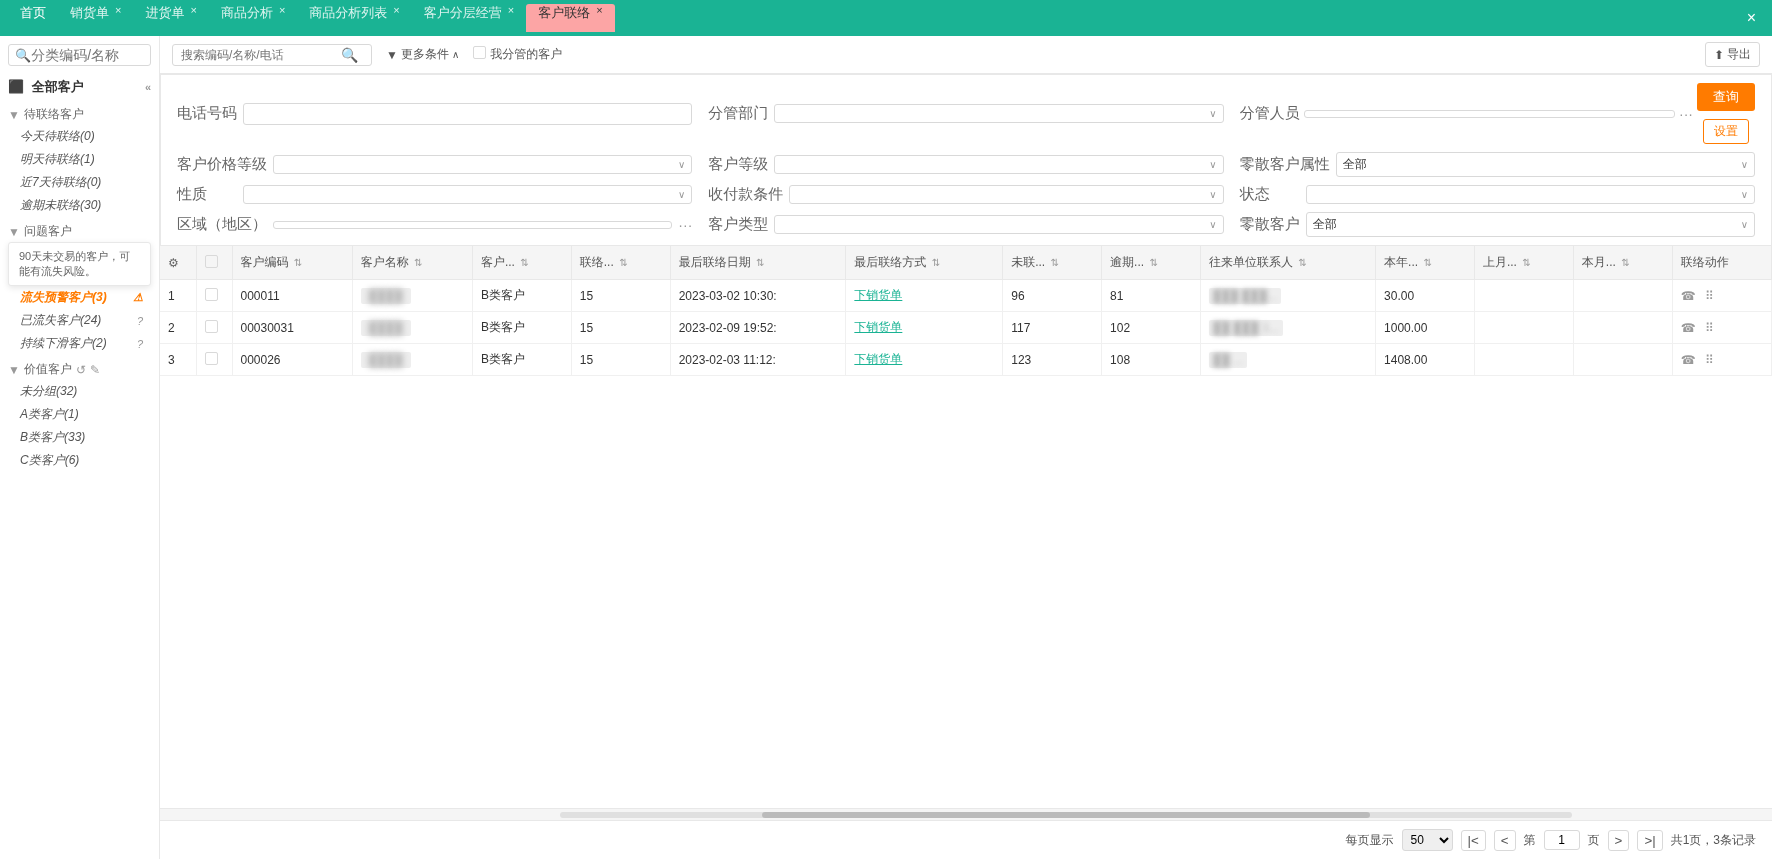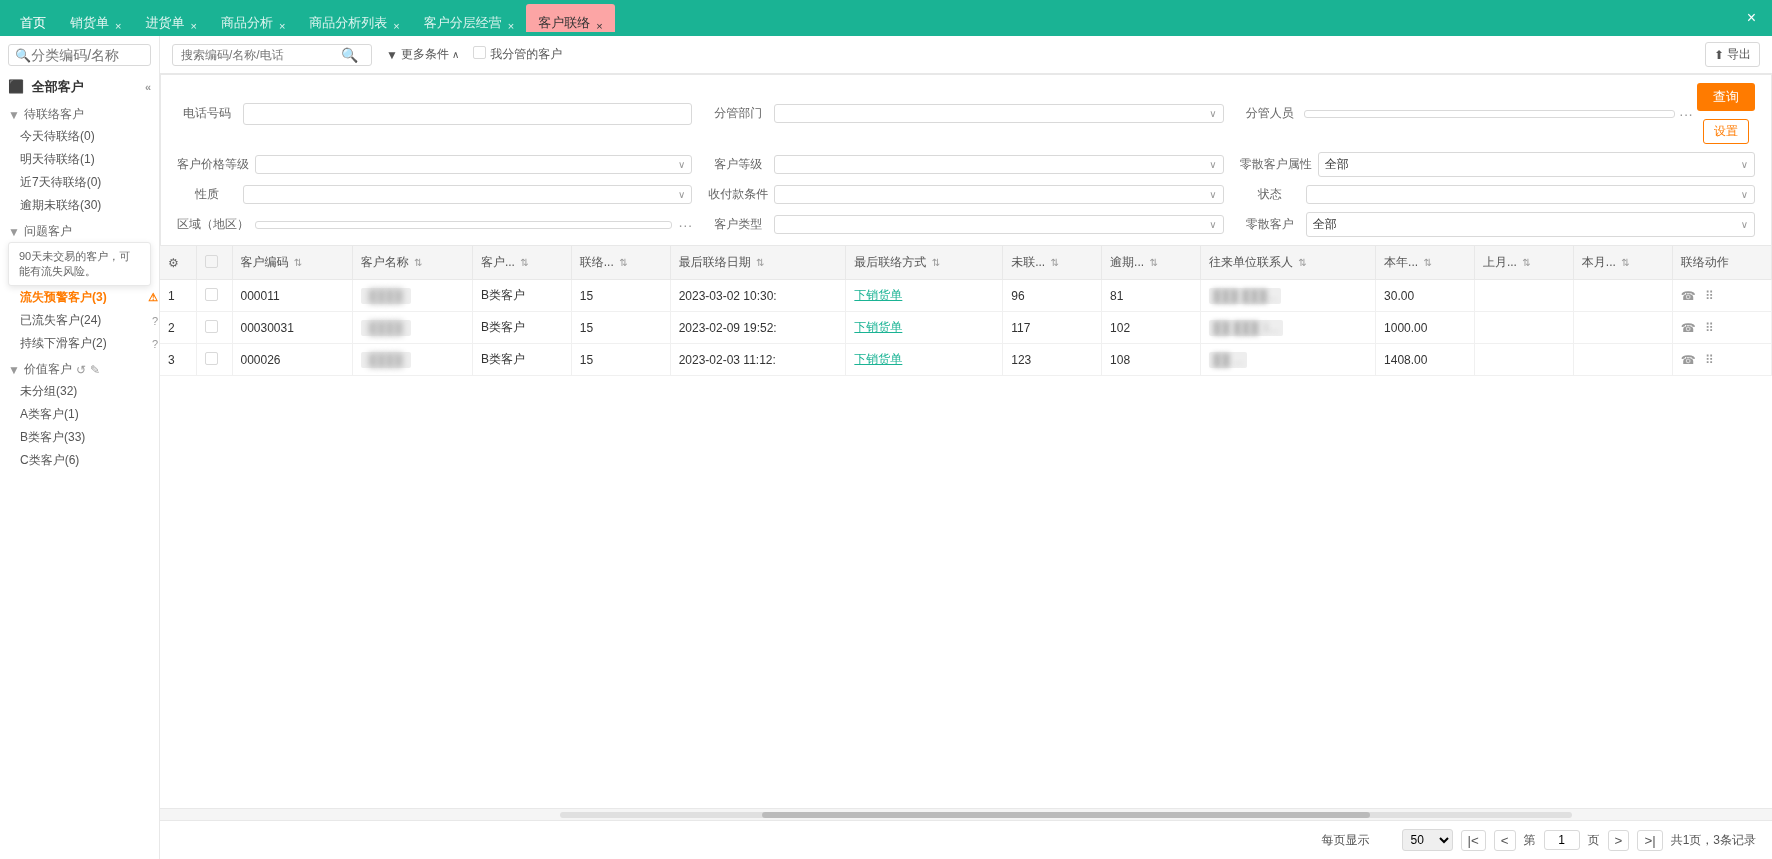--- a/index.html
+++ b/index.html
@@ -6,21 +6,21 @@
     body { font-family: "Microsoft YaHei", "PingFang SC", Arial, sans-serif; font-size: 12px; background: #f0f2f5; width: 1772px; height: 859px; overflow: hidden; }
 
     
     .tab-bar {
       display: flex; align-items: center;
       background: #1ab394;
       height: 36px; padding: 0 8px;
       color: #fff;
     }
     .tab-item {
-      display: flex; align-items: flex-end; gap: 4px;
+      display: flex; align-items: flex-start; gap: 4px;
       padding: 0 12px; height: 28px; border-radius: 3px 3px 0 0;
       cursor: pointer; font-size: 13px; color: rgba(255,255,255,0.85);
       white-space: nowrap;
     }
     .tab-item.active {
       background: #fca5a5; color: #333;
     }
     .tab-item .tab-close {
       font-size: 11px; color: inherit; cursor: pointer;
       margin-left: 2px;
@@ -59,22 +59,22 @@
     .sidebar-group-header .collapse-icon { color: #999; font-size: 11px; }
 
     .sidebar-section-title {
       display: flex; align-items: center;
       padding: 6px 8px 2px 8px; font-size: 12px; color: #666;
       cursor: pointer;
     }
     .sidebar-section-title .arrow { margin-right: 4px; color: #999; }
 
     .sidebar-item {
-      padding: 3px 1px 3px 20px; cursor: pointer; color: #555; font-size: 12px;
-      display: flex; align-items: center; justify-content: flex-start;
+      padding: 3px 16px 3px 20px; cursor: pointer; color: #555; font-size: 12px;
+      display: flex; align-items: center; justify-content: flex-start; font-style: italic;
     }
     .sidebar-item.active { color: #ff7b00; font-weight: bold; }
     .sidebar-item .item-label { flex: 1; }
 
     .tooltip-box {
       background: #fff; border: 1px solid #e8e8e8; border-radius: 3px;
       padding: 6px 10px; margin: 0 8px; font-size: 11px; color: #666;
       box-shadow: 0 2px 6px rgba(0,0,0,0.1);
     }
 
@@ -116,21 +116,21 @@
 
     
     .advanced-filter {
       background: #fff; border: 1px solid #e8e8e8; margin: 0; padding: 8px 16px;
       display: grid; grid-template-columns: 1fr 1fr 1fr; gap: 8px 16px;
       flex-shrink: 0;
     }
     .filter-row {
       display: flex; align-items: center; gap: 6px;
     }
-    .filter-label { color: #666; font-size: 12px; white-space: nowrap; min-width: 60px; text-align: center; }
+    .filter-label { color: #666; font-size: 15px; white-space: nowrap; min-width: 60px; text-align: left; }
     .filter-input {
       flex: 1; border: 1px solid #d9d9d9; border-radius: 3px;
       padding: 3px 6px; font-size: 12px; outline: none; color: #333;
     }
     .filter-select {
       flex: 1; display: flex; align-items: center; justify-content: space-between;
       border: 1px solid #d9d9d9; border-radius: 3px; padding: 3px 6px;
       font-size: 12px; cursor: pointer; background: #fff; color: #333;
     }
     .filter-select .sel-arrow { color: #999; font-size: 10px; }
@@ -171,21 +171,21 @@
     .link-text { color: #1ab394; cursor: pointer; text-decoration: underline; }
 
     
     .pagination {
       display: flex; align-items: center; justify-content: flex-end;
       padding: 8px 16px; background: #fff; border-top: 1px solid #e8e8e8;
       gap: 8px; font-size: 12px; color: #555; flex-shrink: 0;
     }
     .page-select {
       border: 1px solid #d9d9d9; border-radius: 3px; padding: 2px 4px;
-      font-size: 12px; cursor: pointer; margin-left: 24px;
+      font-size: 12px; cursor: pointer;
     }
     .page-btn {
       border: 1px solid #d9d9d9; border-radius: 3px; padding: 2px 6px;
       cursor: pointer; background: #fff; color: #555;
     }
     .page-btn:disabled { color: #ccc; cursor: not-allowed; }
     .page-num-input {
       border: 1px solid #d9d9d9; border-radius: 3px; padding: 2px 6px;
       width: 36px; text-align: center; font-size: 12px;
     }

